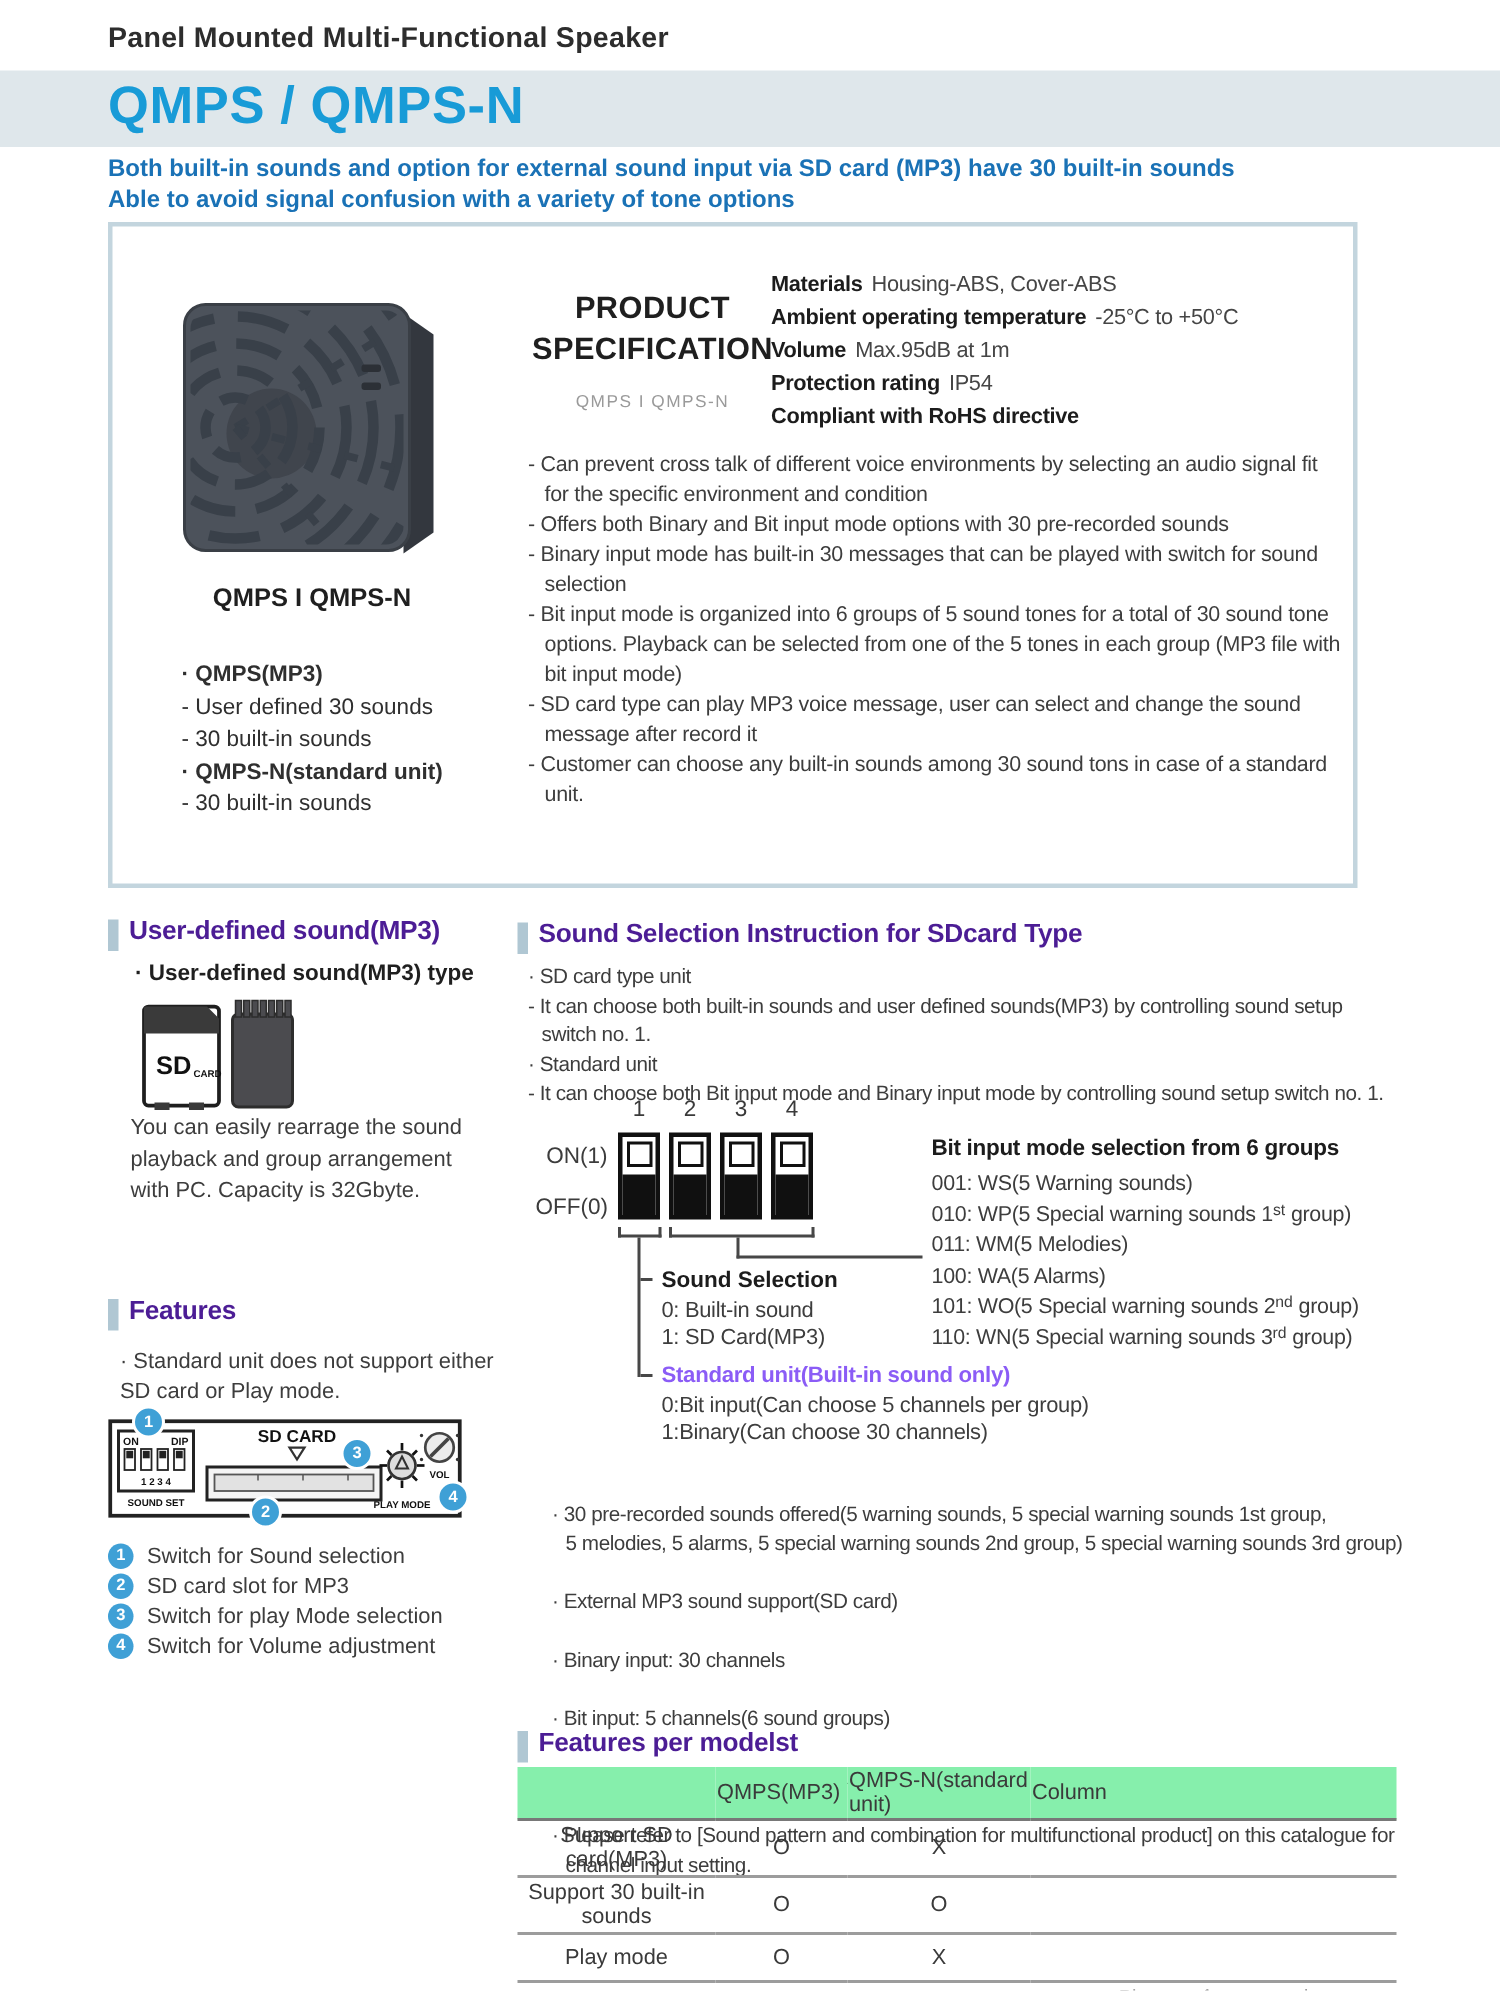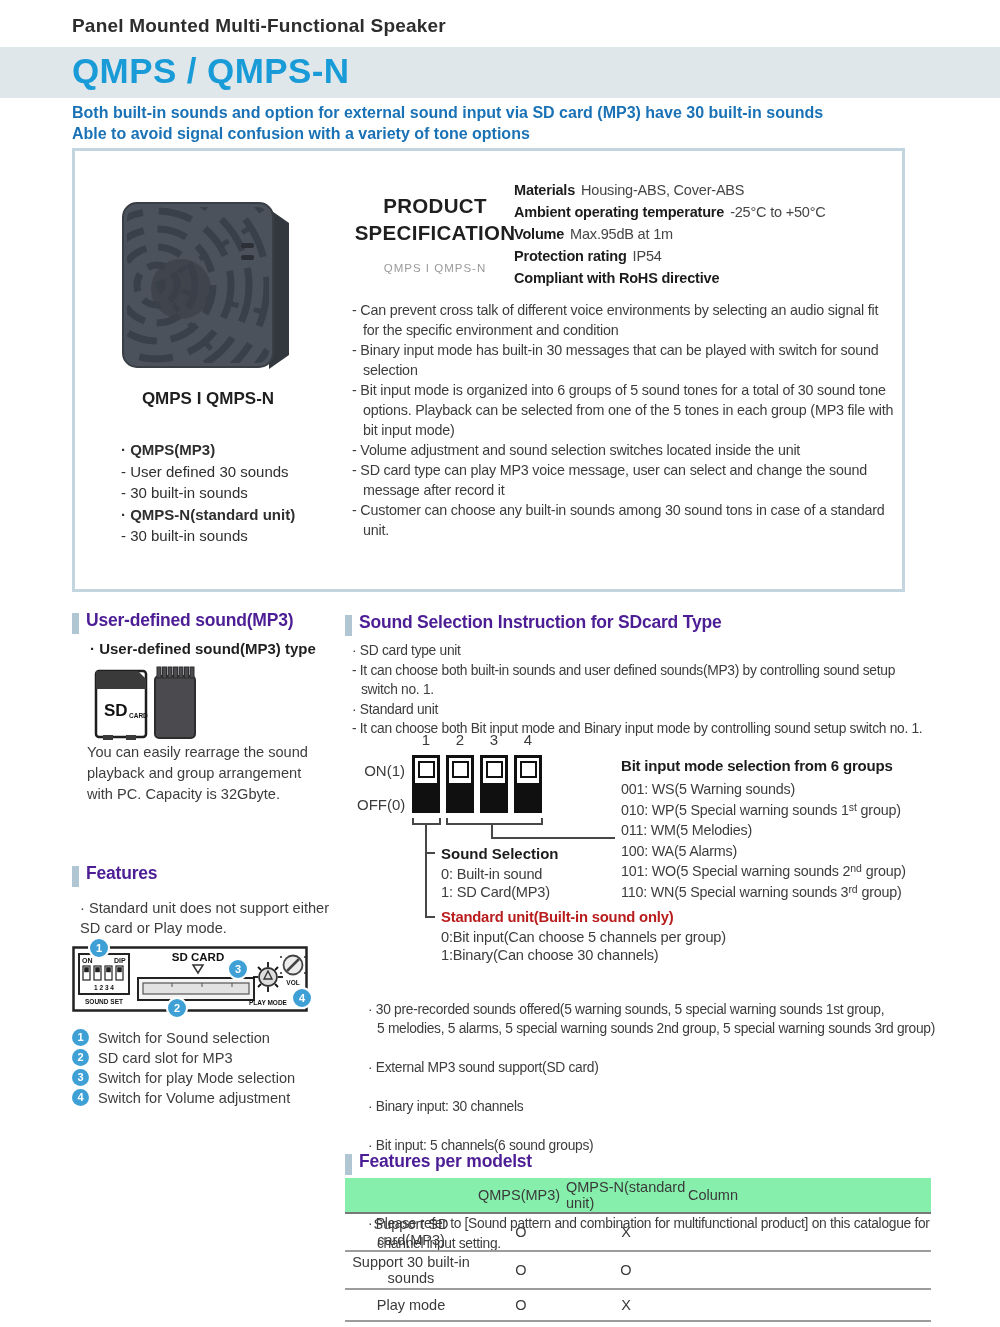--- a/index.html
+++ b/index.html
@@ -40,21 +40,21 @@
   .ss-bullets{left:352px;top:641px;width:610px;font-size:13.8px;letter-spacing:-.3px;line-height:19.5px;color:#3d3d3d;white-space:nowrap;}
   .dip-num{top:731px;width:28px;text-align:center;font-size:15px;color:#3a3a3a;}
   .dip-switch{top:755px;width:28px;height:58px;border:3px solid #101010;box-sizing:border-box;background:#fff;}
   .dip-knob{margin:3px auto 0 auto;width:13px;height:13px;border:2.5px solid #101010;background:#fff;}
   .dip-low{position:absolute;left:0;bottom:0;width:100%;height:52%;background:#101010;}
   .side-label{width:48px;text-align:right;font-size:15px;color:#3c3c3c;}
   .bracket{height:7px;border-left:2px solid #474747;border-right:2px solid #474747;border-bottom:2px solid #474747;box-sizing:border-box;}
   .cline{background:#474747;}
   .ss-title{font-size:15px;font-weight:700;color:#1c1c1c;white-space:nowrap;}
   .ss-items{font-size:14.6px;line-height:17.5px;color:#3d3d3d;white-space:nowrap;letter-spacing:-.2px;}
-  .std-title{font-size:14.8px;font-weight:700;color:#b91c1c;white-space:nowrap;letter-spacing:-.2px;}
+  .std-title{font-size:14.8px;font-weight:700;color:#8b5cf6;white-space:nowrap;letter-spacing:-.2px;}
   .bit-title{left:621px;top:757px;font-size:15px;font-weight:700;color:#1c1c1c;white-space:nowrap;letter-spacing:-.2px;}
   .bit-items{left:621px;top:778px;font-size:14.3px;line-height:17.6px;color:#3d3d3d;white-space:nowrap;letter-spacing:-.2px;}
   .bit-items sup{font-size:10.5px;vertical-align:4px;letter-spacing:0;}
   .notes{left:368px;top:980px;width:610px;font-size:13.8px;letter-spacing:-.3px;line-height:19.5px;color:#3d3d3d;white-space:pre-line;}
   .notes .b{padding-left:9px;text-indent:-9px;}
 
   
   .feat-note{left:80px;top:898px;width:252px;font-size:14.6px;line-height:20px;color:#3d3d3d;white-space:pre-line;}
   .panel{left:72px;top:946px;width:268px;height:68px;}
   .num-circle{width:18px;height:18px;border-radius:50%;background:#3fa0d6;color:#fff;font-size:11px;
@@ -121,23 +121,23 @@
     </div>
     <div class="abs specs">
       <div class="spec-row"><span class="spec-label">Materials</span><span class="spec-value">Housing-ABS, Cover-ABS</span></div>
       <div class="spec-row"><span class="spec-label">Ambient operating temperature</span><span class="spec-value">-25°C to +50°C</span></div>
       <div class="spec-row"><span class="spec-label">Volume</span><span class="spec-value">Max.95dB at 1m</span></div>
       <div class="spec-row"><span class="spec-label">Protection rating</span><span class="spec-value">IP54</span></div>
       <div class="spec-row"><span class="spec-label">Compliant with RoHS directive</span><span class="spec-value"></span></div>
     </div>
     <div class="abs box-bullets">
       <div class="b">- Can prevent cross talk of different voice environments by selecting an audio signal fit for the specific environment and condition</div>
+      <div class="b">- Offers both Binary and Bit input mode options with 30 pre-recorded sounds</div>
       <div class="b">- Binary input mode has built-in 30 messages that can be played with switch for sound selection</div>
       <div class="b">- Bit input mode is organized into 6 groups of 5 sound tones for a total of 30 sound tone options. Playback can be selected from one of the 5 tones in each group (MP3 file with bit input mode)</div>
-      <div class="b">- Volume adjustment and sound selection switches located inside the unit</div>
       <div class="b">- SD card type can play MP3 voice message, user can select and change the sound message after record it</div>
       <div class="b">- Customer can choose any built-in sounds among 30 sound tons in case of a standard unit.</div>
     </div>
   </div>
 
   <div class="abs accent" style="left:72px;top:613px;"></div>
   <div class="abs sec-head" style="left:86px;top:610px;">User-defined sound(MP3)</div>
   <div class="abs ud-sub">· User-defined sound(MP3) type</div>
   <svg class="abs sd-illustration" viewBox="0 0 112 80">
     <rect x="3" y="8" width="50" height="66" rx="3" fill="#fff" stroke="#1e1e1e" stroke-width="2.5"></rect>

